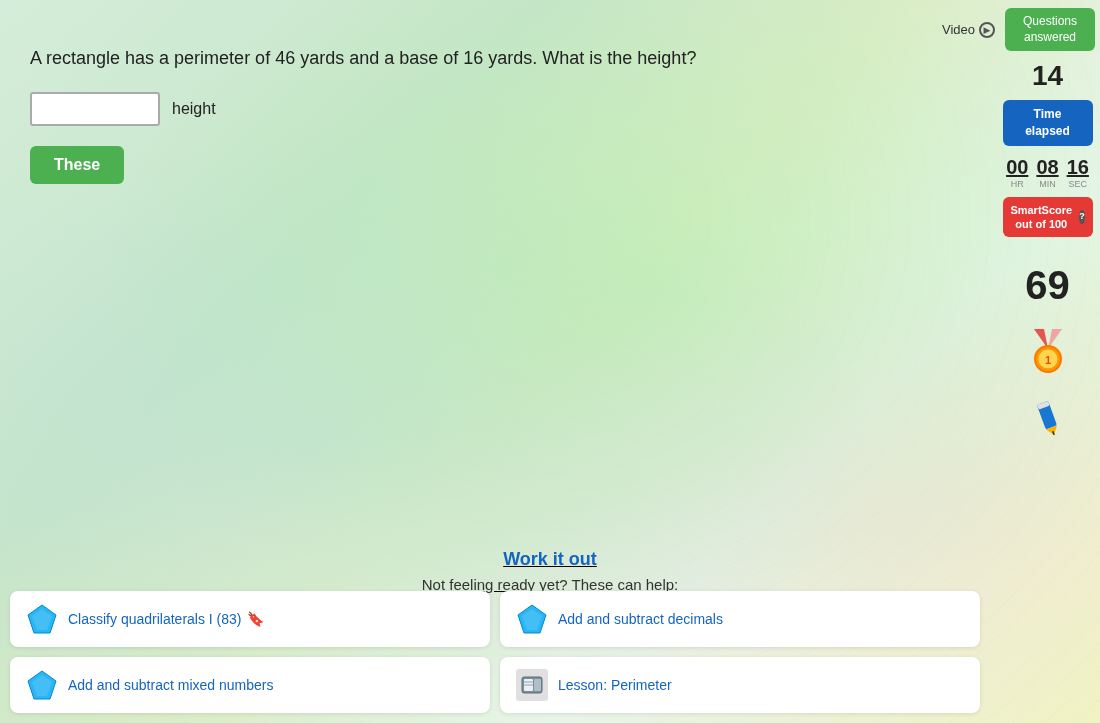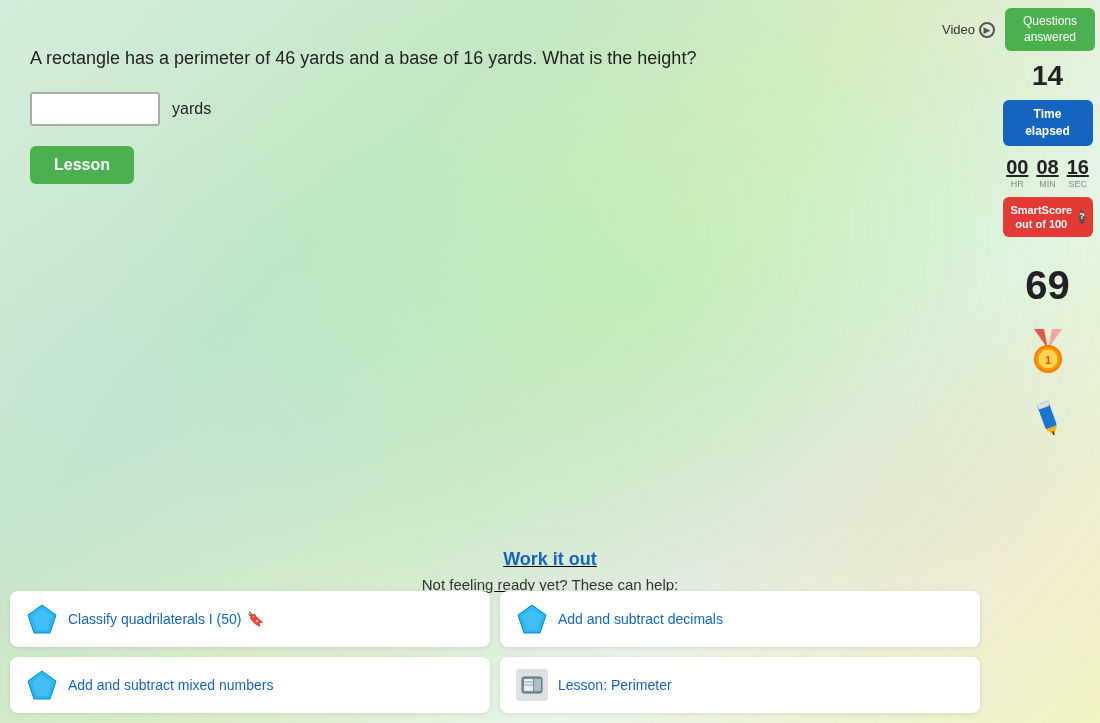--- a/index.html
+++ b/index.html
@@ -322,42 +322,42 @@
 answered</span>
     </button>
   </div>
 
   <div class="main-area">
     <div style="margin-top: 25px;">
       <p class="question-text">A rectangle has a perimeter of 46 yards and a base of 16 yards. What is the height?</p>
 
       <div class="answer-row">
         <input class="answer-input" type="text" placeholder="" style="">
-        <span class="yards-label">yards</span>
+        <span class="yards-label">height</span>
       </div>
 
       <button class="submit-btn">
-        <span>Lesson</span>
+        <span>These</span>
       </button>
     </div>
 
     <div class="work-it-out">
       <div class="work-it-out-title">Work it out</div>
       <div class="work-it-out-subtitle">Not feeling ready yet? These can help:</div>
     </div>
 
     <div class="help-cards">
 
       <div class="help-card">
         <svg class="diamond-icon" viewBox="0 0 32 32">
           <polygon points="16,2 30,12 24,30 8,30 2,12" fill="#29b6f6" stroke="#0288d1" stroke-width="1"></polygon>
           <polygon points="16,6 26,13 21,27 11,27 6,13" fill="#4fc3f7" opacity="0.7"></polygon>
         </svg>
         <span class="help-card-text">
-          <span>Classify quadrilaterals I (50)</span>
+          <span>Classify quadrilaterals I (83)</span>
           <span class="bookmark-icon">🔖</span>
         </span>
       </div>
 
       <div class="help-card">
         <svg class="diamond-icon" viewBox="0 0 32 32">
           <polygon points="16,2 30,12 24,30 8,30 2,12" fill="#29b6f6" stroke="#0288d1" stroke-width="1"></polygon>
           <polygon points="16,6 26,13 21,27 11,27 6,13" fill="#4fc3f7" opacity="0.7"></polygon>
         </svg>
         <span class="help-card-text">Add and subtract decimals</span>

